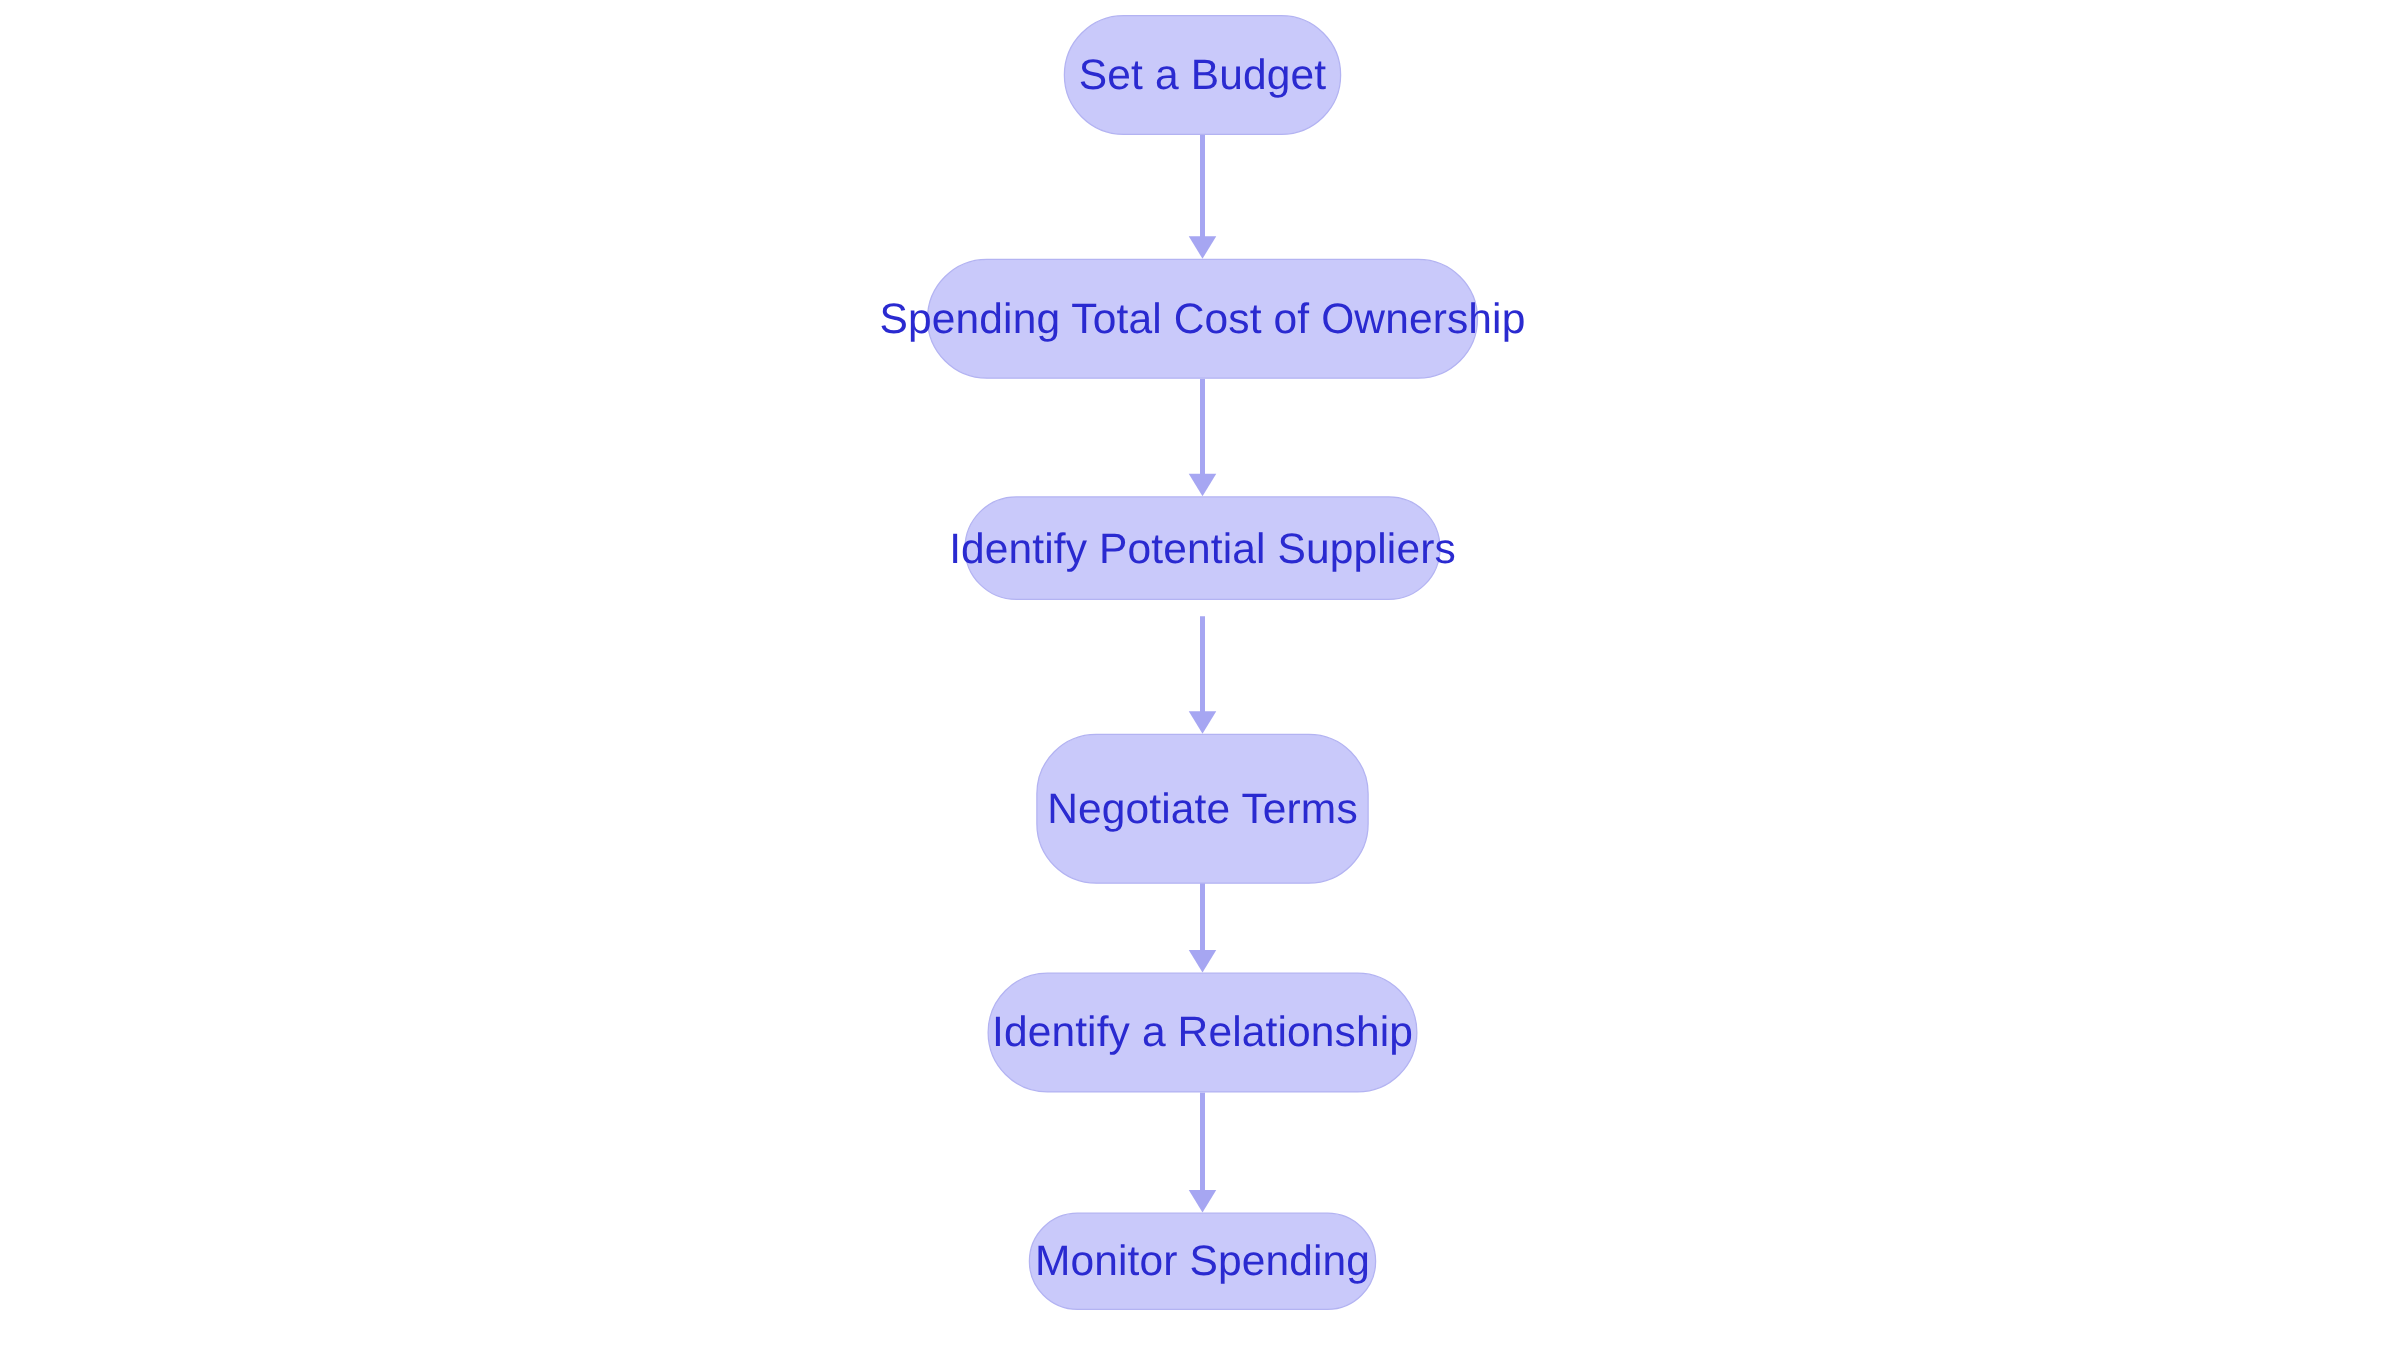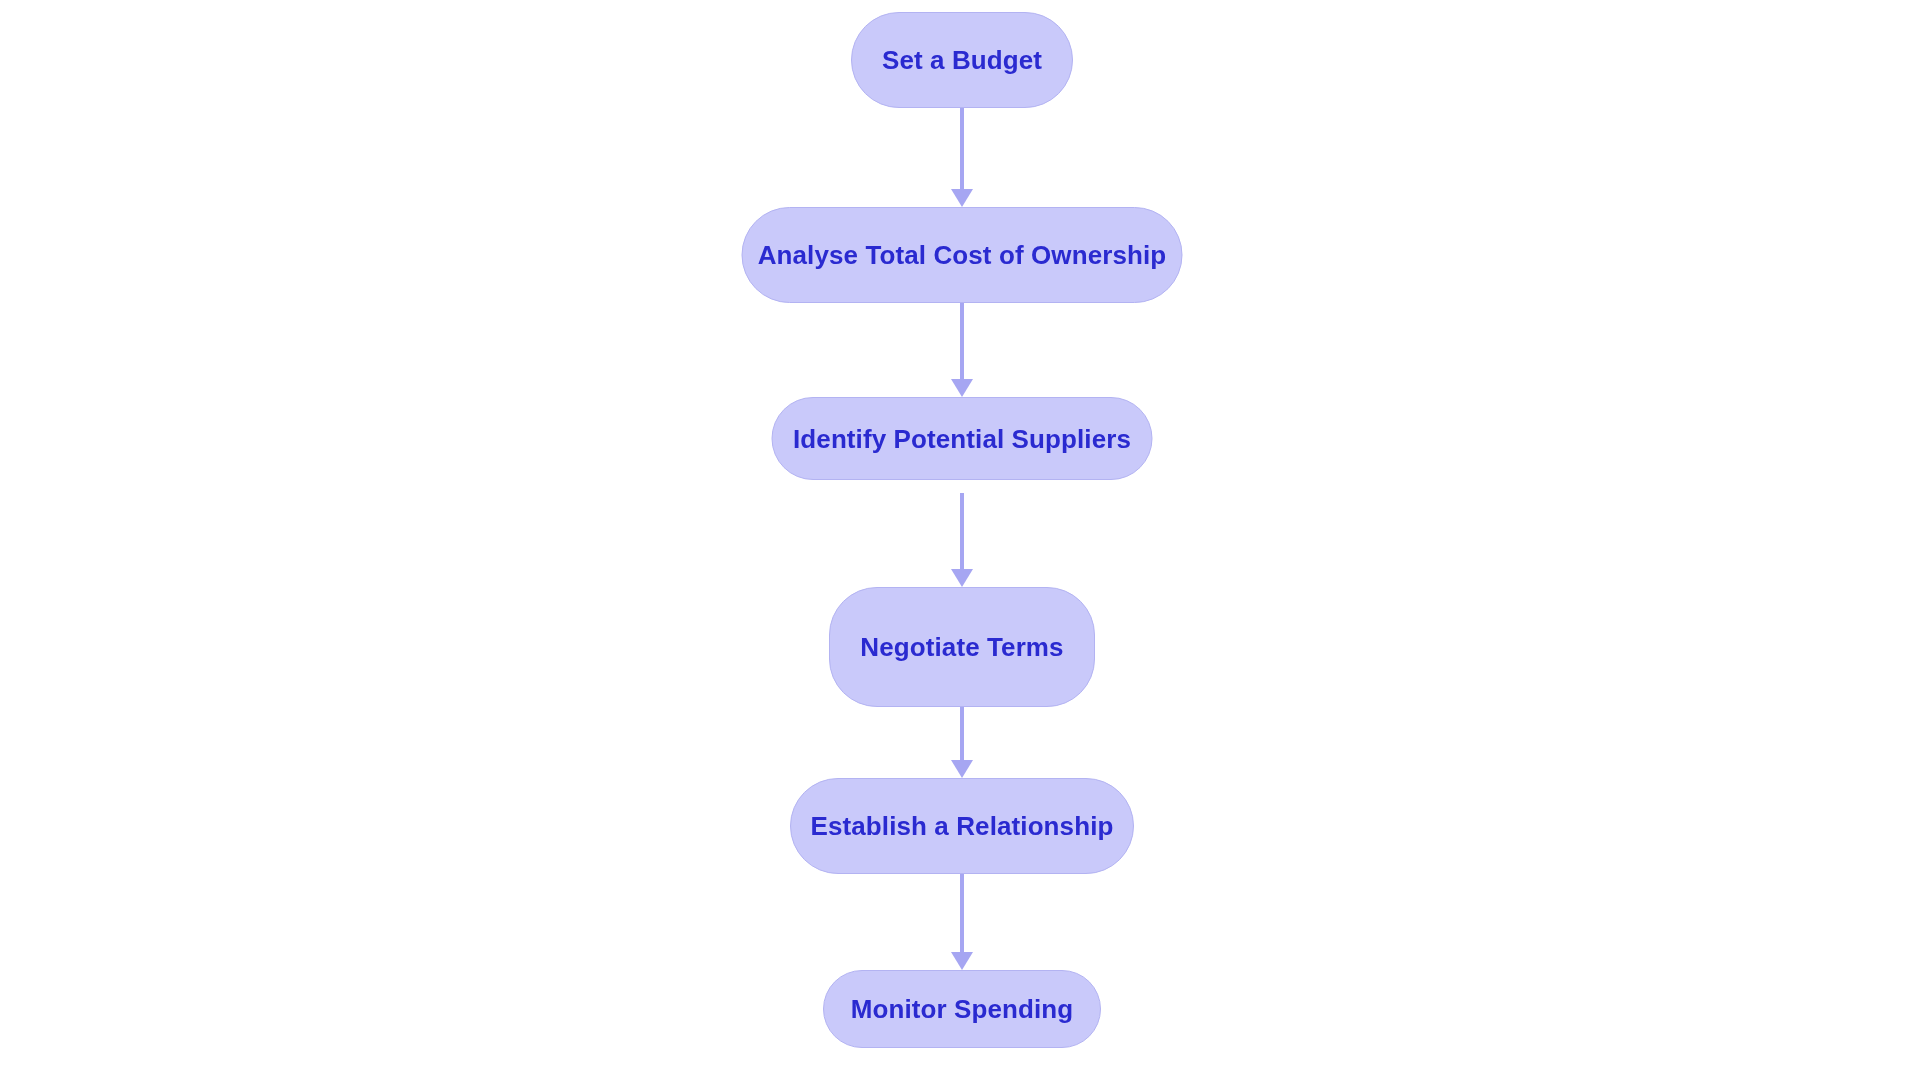--- a/index.html
+++ b/index.html
@@ -29,22 +29,22 @@
     height: 96px;
     transform: translateX(-50%);
     background: #c9c9fa;
     border: 1px solid #b3b3f2;
     border-radius: 48px;
     display: flex;
     align-items: center;
     justify-content: center;
     text-align: center;
     color: #2a2ad0;
-    font-size: 26px;
-    font-weight: 700;
+    font-size: 34px;
+    font-weight: 400;
     letter-spacing: 0.1px;
     white-space: nowrap;
     line-height: 1;
     user-select: none;
   }
 
   .node-label {
     display: block;
     padding: 0 6px;
   }
@@ -101,29 +101,29 @@
         <div class="connector-line" style="height: 79px;"></div>
         <div class="connector-head"></div>
       </div>
     </div>
 
   <div id="node-layer">
       <div class="node" style="left: 962px; top: 12px; width: 222px; height: 96px;">
         <span class="node-label">Set a Budget</span>
       </div>
       <div class="node" style="left: 962px; top: 207px; width: 441px; height: 96px;">
-        <span class="node-label">Analyse Total Cost of Ownership</span>
+        <span class="node-label">Spending Total Cost of Ownership</span>
       </div>
       <div class="node" style="left: 962px; top: 397px; width: 381px; height: 83px;">
         <span class="node-label">Identify Potential Suppliers</span>
       </div>
       <div class="node" style="left: 962px; top: 587px; width: 266px; height: 120px;">
         <span class="node-label">Negotiate Terms</span>
       </div>
       <div class="node" style="left: 962px; top: 778px; width: 344px; height: 96px;">
-        <span class="node-label">Establish a Relationship</span>
+        <span class="node-label">Identify a Relationship</span>
       </div>
       <div class="node" style="left: 962px; top: 970px; width: 278px; height: 78px;">
         <span class="node-label">Monitor Spending</span>
       </div>
     </div>
 
 </div>
 
 </body></html>

